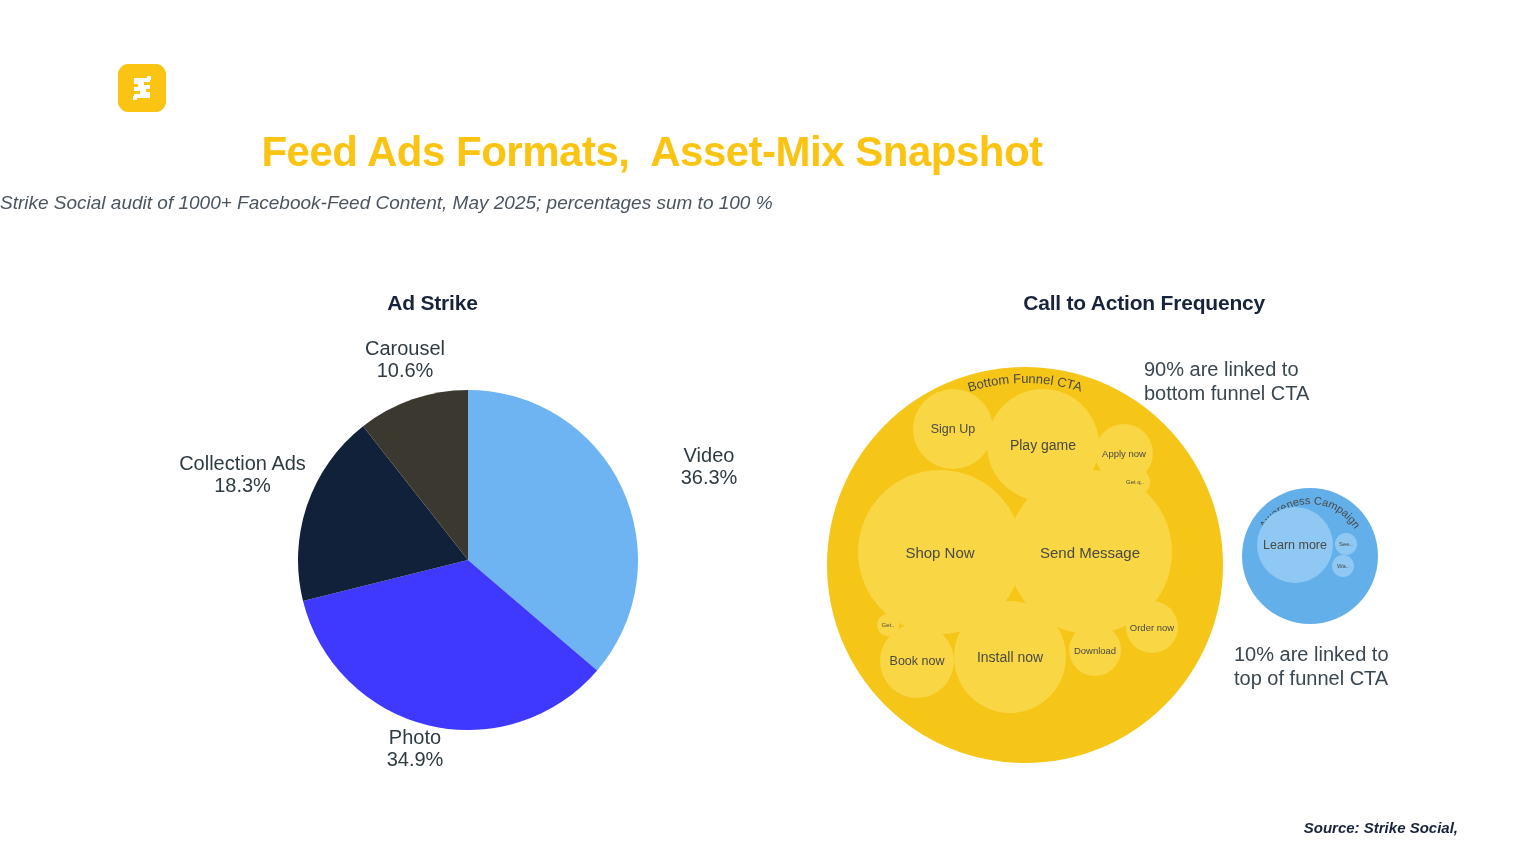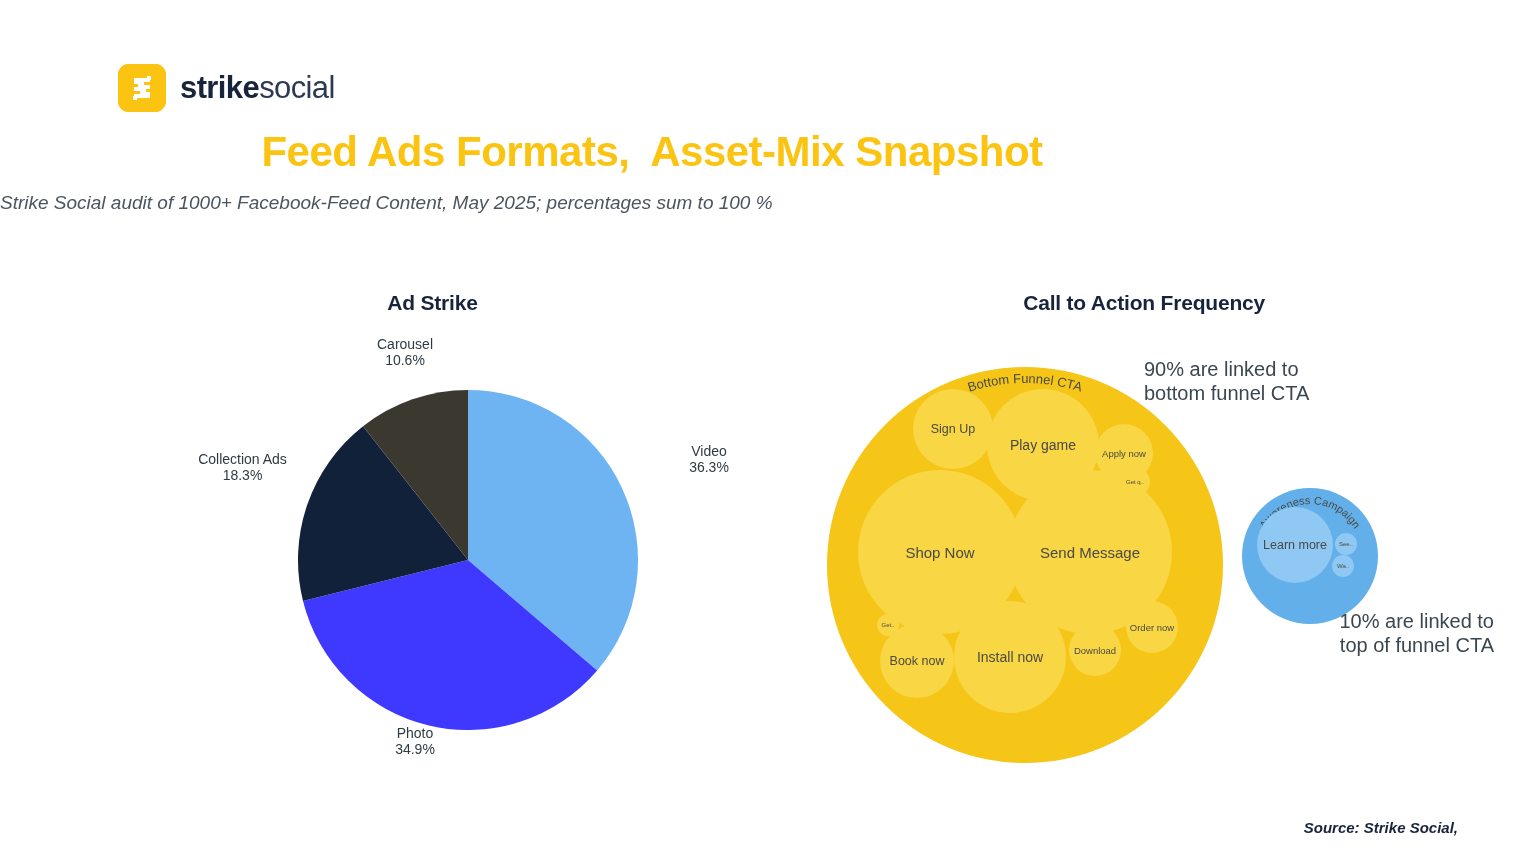--- a/index.html
+++ b/index.html
@@ -80,21 +80,21 @@
     position: absolute;
     left: 298px;
     top: 390px;
     width: 340px;
     height: 340px;
   }
   .pie-svg { display: block; }
 
   .pie-label {
     position: absolute;
-    font-size: 14px;
+    font-size: 20px;
     line-height: 1.12;
     color: #2f3b42;
     white-space: pre-line;
   }
   #pl-carousel { left: 330px; top: 337px; width: 150px; text-align: center; }
   #pl-collection { left: 160px; top: 452px; width: 165px; text-align: center; }
   #pl-video { left: 634px; top: 444px; width: 150px; text-align: center; }
   #pl-photo { left: 340px; top: 726px; width: 150px; text-align: center; }
 
   
@@ -108,21 +108,21 @@
   .bubble-svg { display: block; overflow: visible; }
 
   .bub-note {
     position: absolute;
     font-size: 20px;
     line-height: 1.2;
     color: #3a4750;
     white-space: pre-line;
   }
   #note-bottom { left: 1144px; top: 357px; width: 260px; }
-  #note-top { left: 1234px; top: 609px; width: 260px; text-align: right; }
+  #note-top { left: 1234px; top: 642px; width: 260px; }
 
   .source {
     position: absolute;
     right: 78px;
     bottom: 28px;
     font-size: 15px;
     font-style: italic;
     font-weight: 600;
     color: #17243c;
   }
@@ -132,21 +132,20 @@
 
 <div class="logo-wrap">
   <span class="logo-mark">
     <svg width="48" height="48" viewBox="0 0 48 48" aria-hidden="true">
       <rect x="0" y="0" width="48" height="48" rx="11" fill="#FBC412"></rect>
       <path d="M16 14h16v4h-6v3h6v4h-4v3h4v6H16v-4h6v-3h-6v-4h4v-3h-4z" fill="#ffffff"></path>
       <rect x="29" y="12" width="4" height="4" fill="#ffffff"></rect>
       <rect x="15" y="32" width="4" height="4" fill="#ffffff"></rect>
     </svg>
   </span>
-  <span class="logo-text"><span class="b">strike</span><span class="l">social</span></span>
 </div>
 
 <div class="main-title">Feed Ads Formats,  Asset-Mix Snapshot</div>
 <div class="subtitle">Strike Social audit of 1000+ Facebook-Feed Content, May 2025; percentages sum to 100 %</div>
 
 <div class="panel-title" id="pie-title">Ad Strike</div>
 
 <div class="pie-area">
   <svg class="pie-svg" width="340" height="340" viewBox="0 0 340 340" aria-hidden="true">
     <g id="pie-slices">

